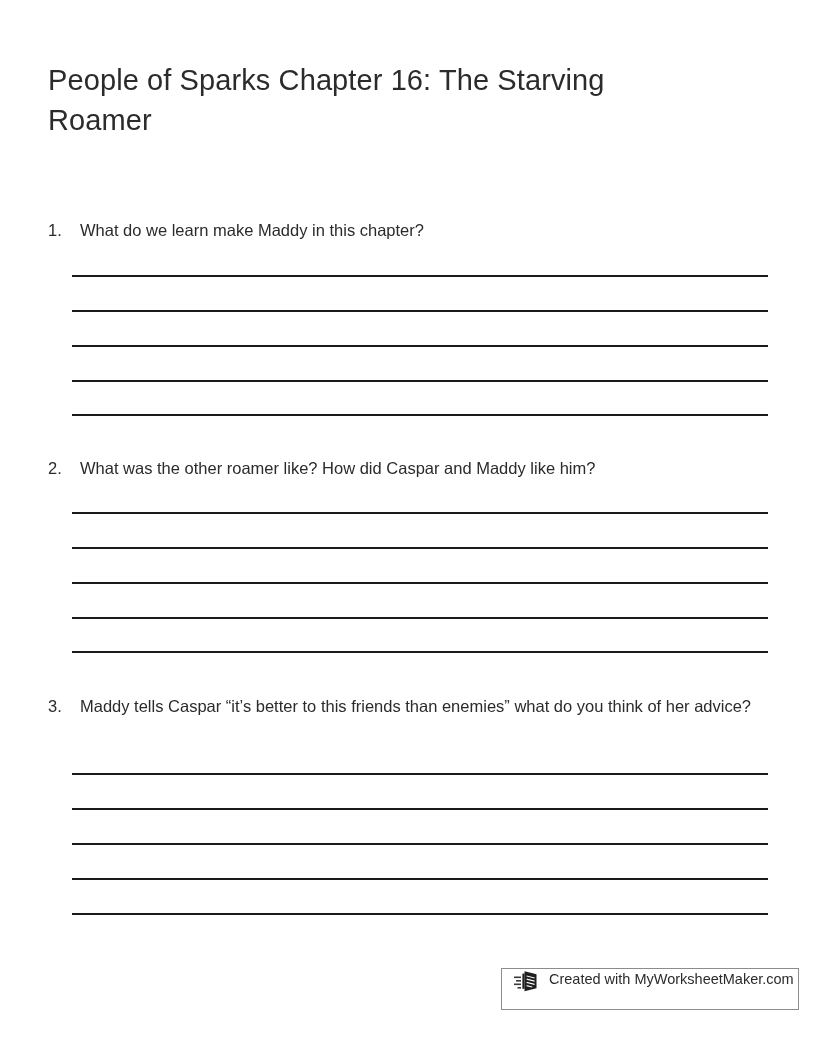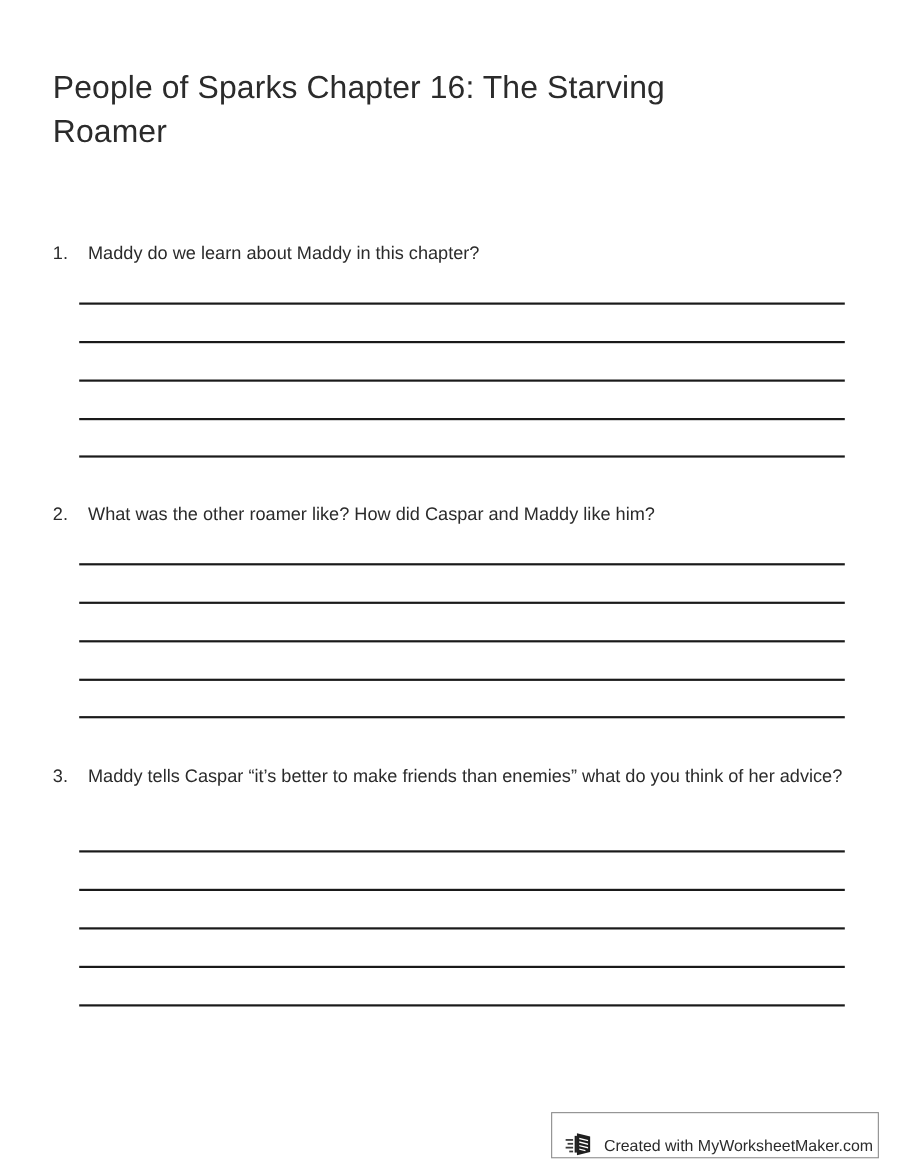--- a/index.html
+++ b/index.html
@@ -73,28 +73,28 @@
     left: 0;
     width: 696px;
     height: 0;
     border-top: 2px solid #1a1a1a;
   }
 
   
   .footer-badge {
     position: absolute;
     left: 501px;
-    top: 1011px;
+    top: 968px;
     width: 298px;
     height: 42px;
     box-sizing: border-box;
     border: 1px solid #8c8c8c;
     background: #ffffff;
     display: flex;
-    align-items: flex-end;
+    align-items: flex-start;
     gap: 9px;
     padding-left: 12px;
   }
   .badge-logo {
     width: 26px;
     height: 24px;
     flex: 0 0 26px;
     position: relative;
     display: block;
   }
@@ -108,21 +108,21 @@
 </head>
 <body>
 
 <div class="page">
 
   <div class="worksheet-title">People of Sparks Chapter 16: The Starving Roamer</div>
 
   <div class="question-block" style="top:218px;">
     <div class="question-row">
       <span class="question-number">1.</span>
-      <span class="question-text">Maddy do we learn about Maddy in this chapter?</span>
+      <span class="question-text">What do we learn make Maddy in this chapter?</span>
     </div>
   </div>
   <div class="answer-lines" style="top:0;">
     <div class="answer-line" style="top:275px;"></div>
     <div class="answer-line" style="top:310px;"></div>
     <div class="answer-line" style="top:345px;"></div>
     <div class="answer-line" style="top:380px;"></div>
     <div class="answer-line" style="top:414px;"></div>
   </div>
 
@@ -136,21 +136,21 @@
     <div class="answer-line" style="top:512px;"></div>
     <div class="answer-line" style="top:547px;"></div>
     <div class="answer-line" style="top:582px;"></div>
     <div class="answer-line" style="top:617px;"></div>
     <div class="answer-line" style="top:651px;"></div>
   </div>
 
   <div class="question-block" style="top:694px;">
     <div class="question-row">
       <span class="question-number">3.</span>
-      <span class="question-text">Maddy tells Caspar “it’s better to make friends than enemies” what do you think of her advice?</span>
+      <span class="question-text">Maddy tells Caspar “it’s better to this friends than enemies” what do you think of her advice?</span>
     </div>
   </div>
   <div class="answer-lines" style="top:0;">
     <div class="answer-line" style="top:773px;"></div>
     <div class="answer-line" style="top:808px;"></div>
     <div class="answer-line" style="top:843px;"></div>
     <div class="answer-line" style="top:878px;"></div>
     <div class="answer-line" style="top:913px;"></div>
   </div>
 

